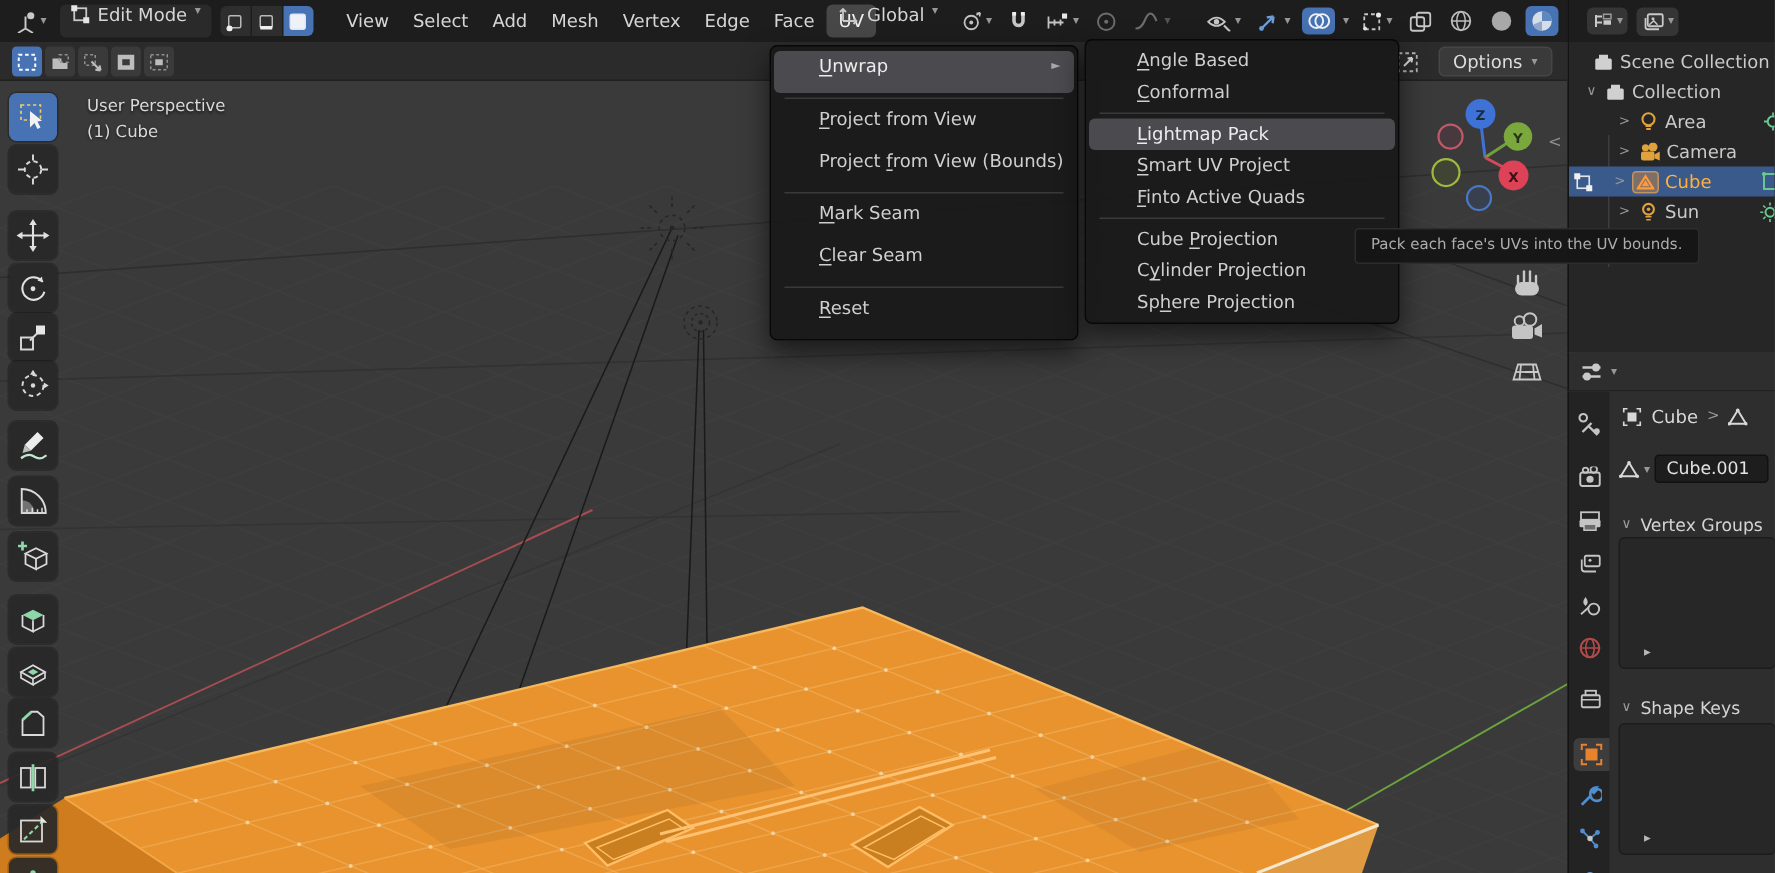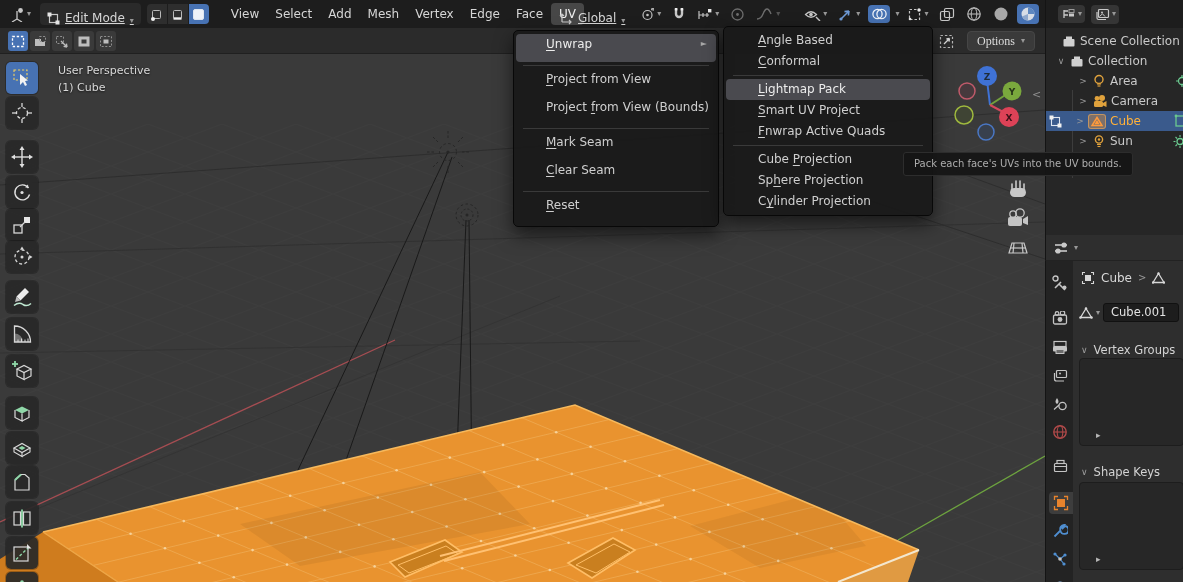--- a/index.html
+++ b/index.html
@@ -7,37 +7,37 @@
     font-family:"DejaVu Sans","Liberation Sans",sans-serif; font-size:12px; color:#d6d6d6;
     -webkit-font-smoothing:antialiased; }
 
   
   #topbar { position:absolute; left:0; top:0; width:1045px; height:28px; background:#1d1d1d; z-index:30; }
   #topbar-right { position:absolute; left:1045px; top:0; width:138px; height:28px; background:#1d1d1d; border-left:1px solid #141414; z-index:30; display:flex; align-items:center; gap:6px; padding-left:12px; }
   .tb-left { position:absolute; left:6px; top:0; height:28px; display:flex; align-items:center; gap:6px; }
   .tb-mid  { position:absolute; left:552px; top:0; height:28px; display:flex; align-items:center; gap:5px; }
   .ibtn { display:inline-flex; align-items:center; gap:2px; padding:2px 3px; border-radius:4px; }
   .chev { color:#989898; font-size:8px; line-height:1; }
-  .dd { display:inline-flex; align-items:flex-end; gap:5px; background:#2a2a2a; border-radius:4px; height:22px; padding:0 7px;text-decoration:underline; }
+  .dd { display:inline-flex; align-items:flex-start; gap:5px; background:#2a2a2a; border-radius:4px; height:22px; padding:0 7px; }
   .modegrp { display:inline-flex; gap:1px; }
   .modegrp .mbtn { width:20px; height:20px; background:#2e2e2e; display:inline-flex; align-items:center; justify-content:center; }
   .modegrp .mbtn:first-child { border-radius:4px 0 0 4px; }
   .modegrp .mbtn:last-child { border-radius:0 4px 4px 0; }
   .modegrp .mbtn.on { background:var(--accent); }
   .menus { display:flex; align-items:center; margin-left:8px; }
   .tb-menu { padding:4px 8px; border-radius:4px; color:#d6d6d6; }
   .tb-menu.active { background:#474747; color:#f0f0f0;text-align:right; }
   .dim { opacity:.45; }
 
   
   #toolsettings { position:absolute; left:0; top:28px; width:1045px; height:26px; background:#2b2b2b; border-bottom:1px solid #202020; z-index:5; }
   .selmodes { position:absolute; left:8px; top:3px; display:flex; gap:2px; }
   .sbtn { width:20px; height:20px; background:#3a3a3a; border-radius:3px; display:flex; align-items:center; justify-content:center; }
   .sbtn.on { background:var(--accent); }
-  .ts-right { position:absolute; right:10px; top:3px; display:flex; align-items:center; gap:12px;font-family:Liberation Serif, serif; }
+  .ts-right { position:absolute; right:10px; top:3px; display:flex; align-items:center; gap:12px; }
   .options-btn { display:flex; align-items:center; gap:6px; background:#3a3a3a; border:1px solid #464646; border-radius:4px; height:20px; padding:0 9px; color:#dcdcdc; }
 
   
   #viewport { position:absolute; left:0; top:54px; width:1045px; height:528px; overflow:hidden; background:#3a3a3a; }
   .vp-label { position:absolute; left:58px; color:#d9d9d9; font-size:11px; text-shadow:0 1px 2px rgba(0,0,0,.6); }
   #toolbar { position:absolute; left:6px; top:0; width:34px; height:528px; z-index:6; }
   .tool { position:absolute; left:0; width:32px; height:32px; background:rgba(40,40,40,.92); border-radius:5px; display:flex; align-items:center; justify-content:center; box-shadow:0 0 0 1px rgba(0,0,0,.25); }
   .tool.on { background:var(--accent); }
   #sidebar-collapse { position:absolute; left:1032px; top:34px; color:#8f8f8f; font-size:11px; }
 
@@ -687,31 +687,31 @@
     <span><span></span><span class="acc">C</span><span>onformal</span></span>
   </div>
   <div class="psep"></div>
   <div class="pitem hl">
     <span><span></span><span class="acc">L</span><span>ightmap Pack</span></span>
   </div>
   <div class="pitem">
     <span><span></span><span class="acc">S</span><span>mart UV Project</span></span>
   </div>
   <div class="pitem">
-    <span><span></span><span class="acc">F</span><span>nwrap Active Quads</span></span>
+    <span><span></span><span class="acc">F</span><span>into Active Quads</span></span>
   </div>
   <div class="psep"></div>
   <div class="pitem">
     <span><span>Cube </span><span class="acc">P</span><span>rojection</span></span>
   </div>
   <div class="pitem">
+    <span><span>C</span><span class="acc">y</span><span>linder Projection</span></span>
+  </div>
+  <div class="pitem">
     <span><span>Sp</span><span class="acc">h</span><span>ere Projection</span></span>
-  </div>
-  <div class="pitem">
-    <span><span>C</span><span class="acc">y</span><span>linder Projection</span></span>
   </div>
 </div>
 
 <div id="tooltip">
   <span>Pack each face's UVs into the UV bounds.</span>
 </div>
 
 <div id="outliner">
   <div class="guide" style="left:26px; top:62px; height:88px;"></div>
 

